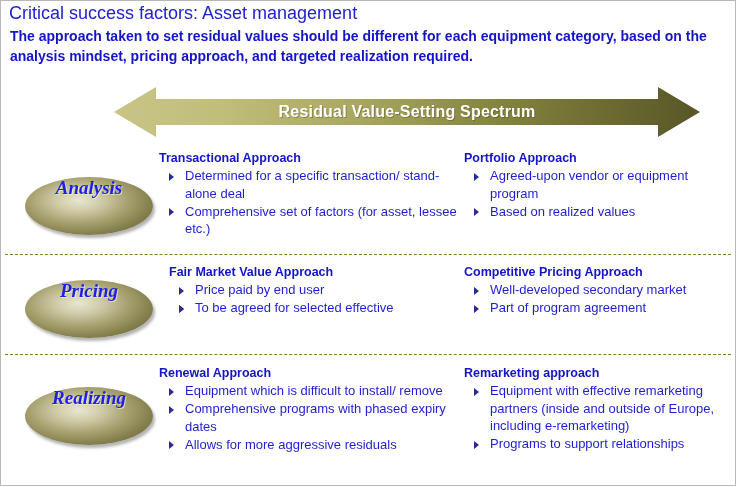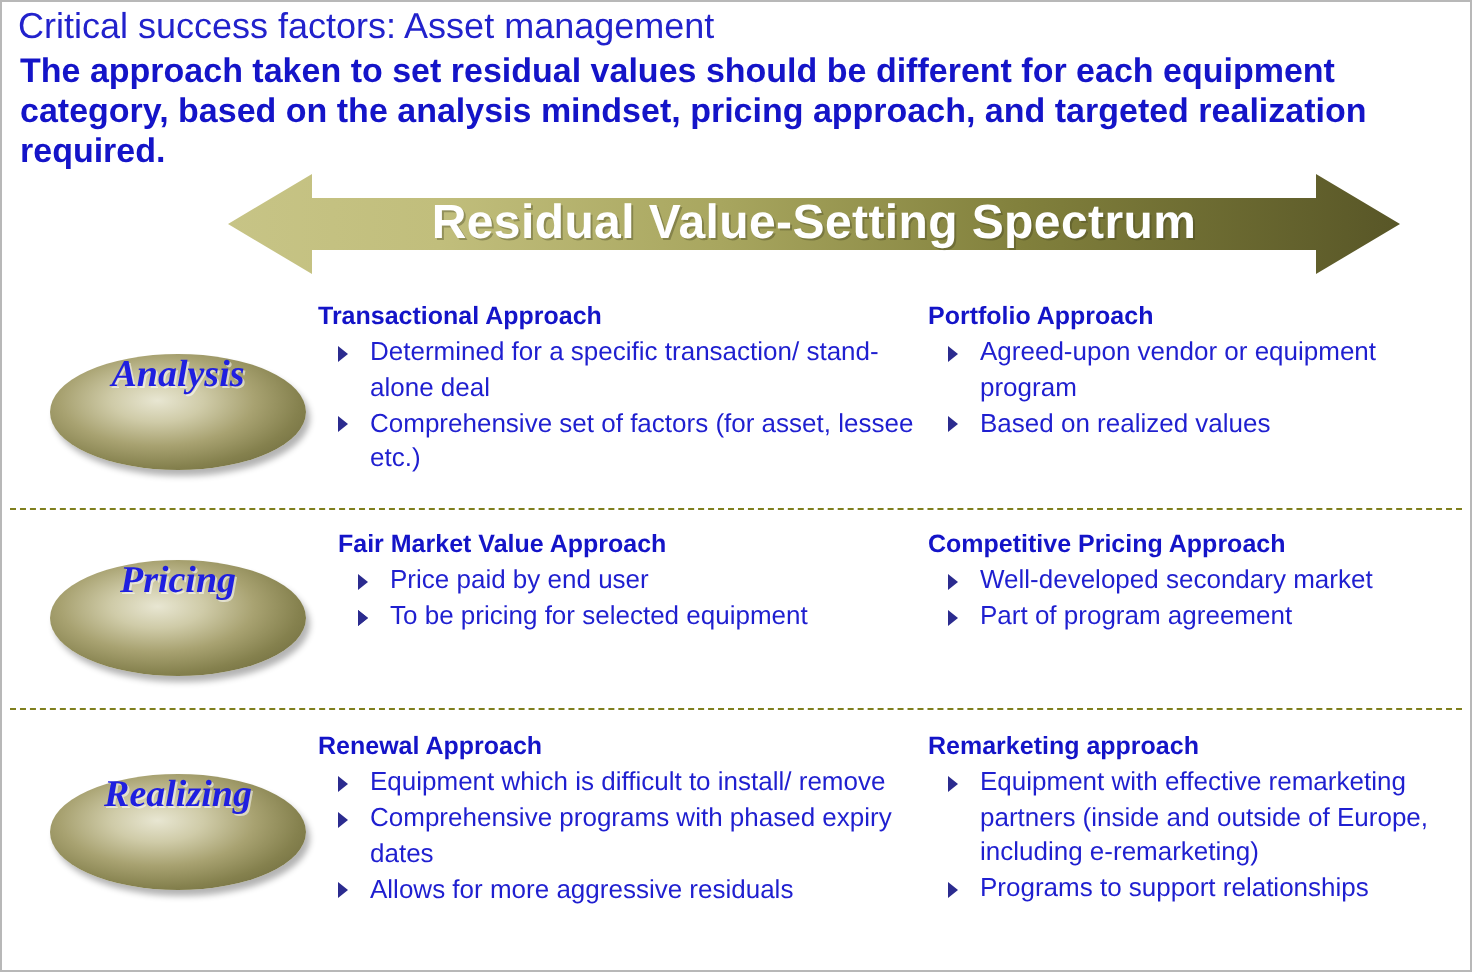--- a/index.html
+++ b/index.html
@@ -29,21 +29,21 @@
     color: #2222cc;
     font-weight: normal;
     letter-spacing: 0px;
     white-space: nowrap;
   }
   .headline {
     position: absolute;
     left: 9px;
     top: 25px;
     width: 722px;
-    font-size: 17px;
+    font-size: 14px;
     line-height: 20px;
     font-weight: bold;
     color: #1414c8;
   }
 
   
   .banner {
     position: absolute;
     left: 113px;
     top: 84px;
@@ -53,21 +53,21 @@
   .banner svg { display: block; }
   .banner-label {
     position: absolute;
     left: 0;
     top: 0;
     width: 586px;
     height: 54px;
     display: flex;
     align-items: center;
     justify-content: center;
-    font-size: 24px;
+    font-size: 16px;
     font-weight: bold;
     color: #ffffff;
     letter-spacing: 0.2px;
     text-shadow: 1px 1px 0 rgba(60,60,30,.35);
     pointer-events: none;
   }
 
   .divider {
     position: absolute;
     left: 4px;
@@ -190,21 +190,21 @@
   </div>
 
   <div class="badge badge-pricing">
     <span class="badge-label">Pricing</span>
   </div>
   <div class="col col-left" style="top:264px;margin-left:10px;">
     <div class="col-title">Fair Market Value Approach</div>
     <ul class="bullets">
       <li><span class="tri"></span><span>Price paid by end user</span></li>
       <li><span class="tri"></span></li>
-      <li><span class="tri"></span><span>To be pricing for selected equipment</span></li>
+      <li><span class="tri"></span><span>To be agreed for selected effective</span></li>
     </ul>
   </div>
   <div class="col col-right" style="top:264px;">
     <div class="col-title">Competitive Pricing Approach</div>
     <ul class="bullets">
       <li><span class="tri"></span><span>Well-developed secondary market</span></li>
       <li><span class="tri"></span><span>Part of program agreement</span></li>
     </ul>
   </div>
 

